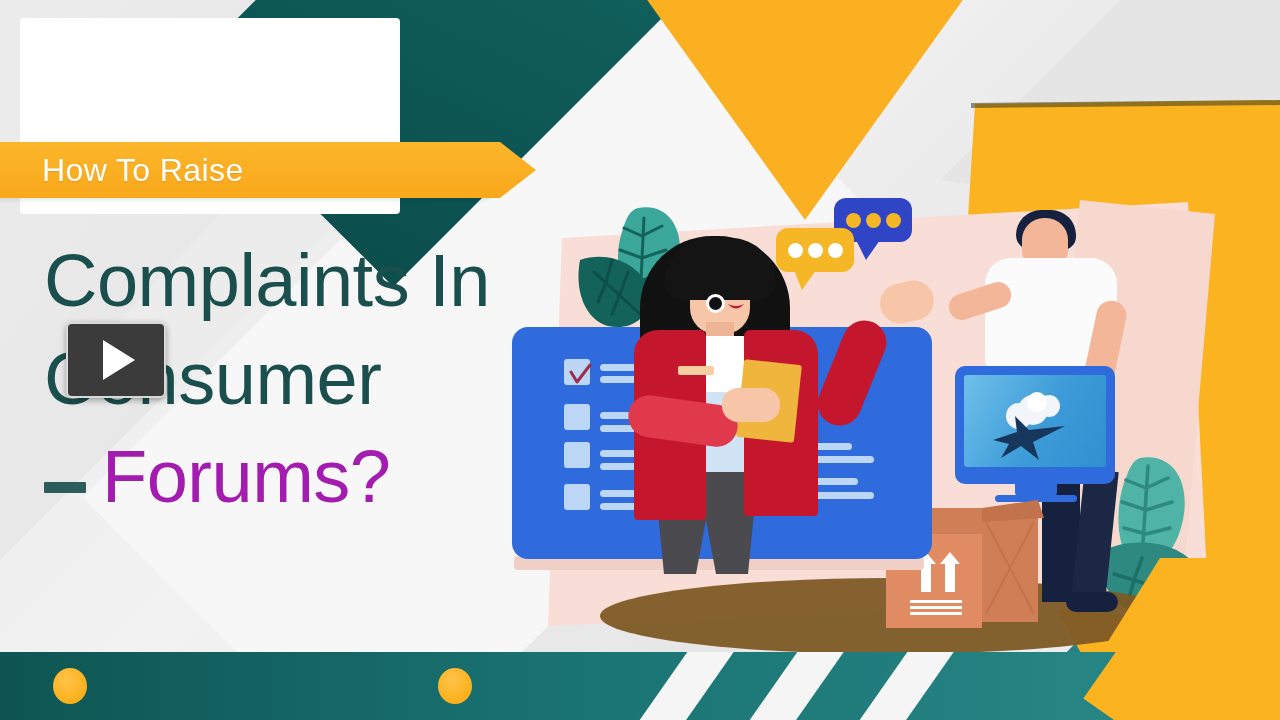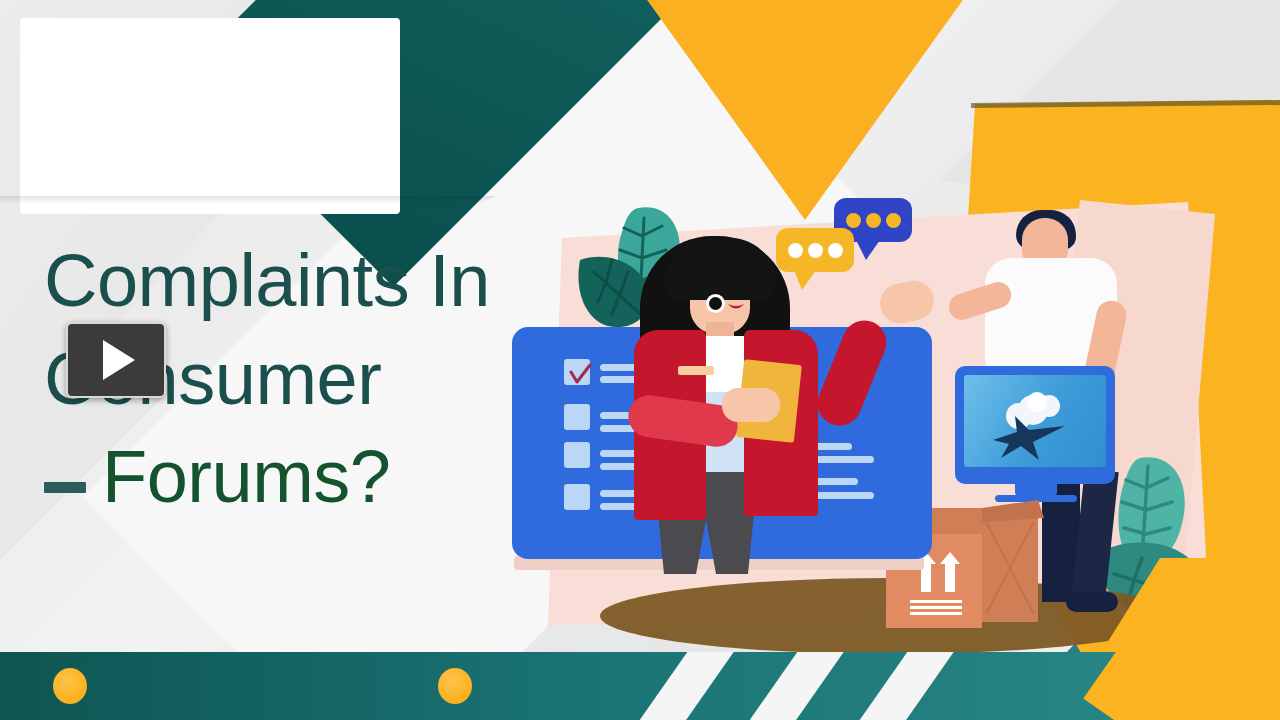--- a/index.html
+++ b/index.html
@@ -86,21 +86,21 @@
       clip-path:polygon(0 0,496px 0,480px 8px,0 8px);}
   .ribbon-text{margin-left:42px;color:#ffffff;font-size:32px;letter-spacing:.4px;
       text-shadow:0 1px 1px rgba(0,0,0,.10);}
 
   
   .title-block{position:absolute;left:44px;top:232px;width:560px;}
   .tline{font-size:74px;line-height:98px;color:#1a4f4d;letter-spacing:-.5px;white-space:nowrap;}
   .tline3{display:flex;align-items:center;gap:0;}
   .tdash{display:inline-block;width:42px;height:11px;background:#2c5c5b;margin-right:16px;
       position:relative;top:10px;border-radius:1px;}
-  .tforums{color:#14532d;font-size:74px;line-height:98px;}
+  .tforums{color:#a21caf;font-size:74px;line-height:98px;}
 
   
   .play-btn{position:absolute;left:66px;top:322px;width:96px;height:72px;
       background:#3b3b3b;border-radius:6px;border:2px solid #d8d8d8;
       box-shadow:0 2px 6px rgba(0,0,0,.35);
       display:flex;align-items:center;justify-content:center;}
   .play-tri{width:0;height:0;border-left:32px solid #ffffff;border-top:20px solid transparent;border-bottom:20px solid transparent;margin-left:6px;}
 
   
   .ground{position:absolute;left:600px;top:578px;width:580px;height:76px;border-radius:50%;
@@ -304,20 +304,23 @@
   <div class="bottom-bar">
     <div class="stripe" style="left:660px"></div>
     <div class="stripe" style="left:770px"></div>
     <div class="stripe" style="left:880px"></div>
     <div class="bar-yellow"></div>
     <div class="dot" style="left:53px;top:16px"></div>
     <div class="dot" style="left:438px;top:16px"></div>
   </div>
 
   <div class="ribbon-shadow"></div>
+  <div class="ribbon">
+    <span class="ribbon-text">How To Raise</span>
+  </div>
 
   <div class="title-block">
     <div class="tline">Complaints In</div>
     <div class="tline">Consumer</div>
     <div class="tline tline3">
       <span class="tdash"></span>
       <span class="tforums">Forums?</span>
     </div>
   </div>
 

